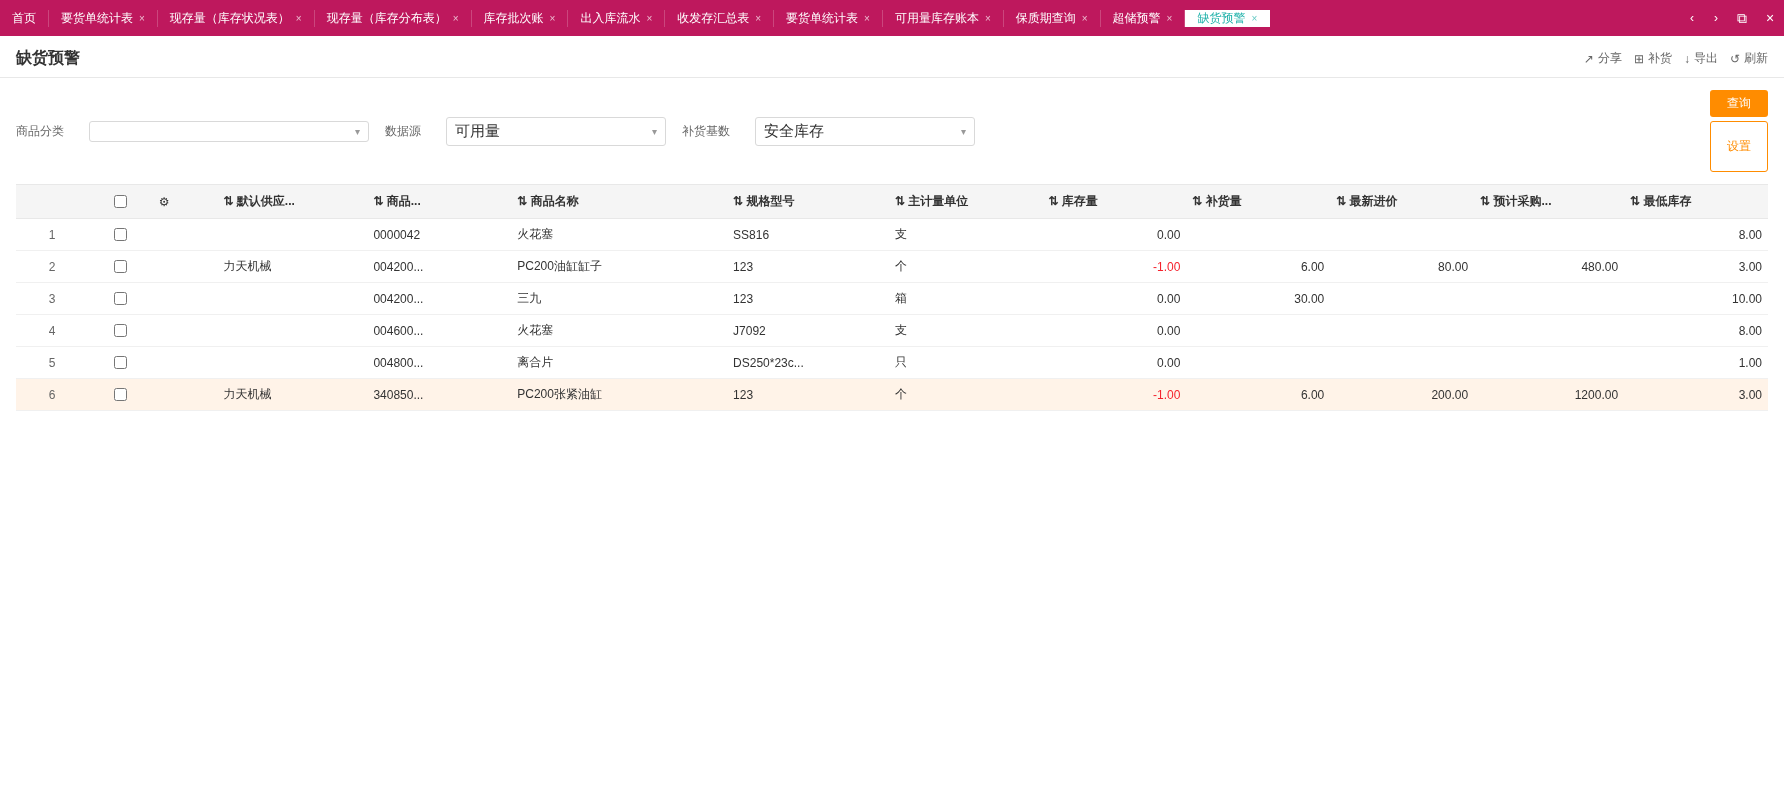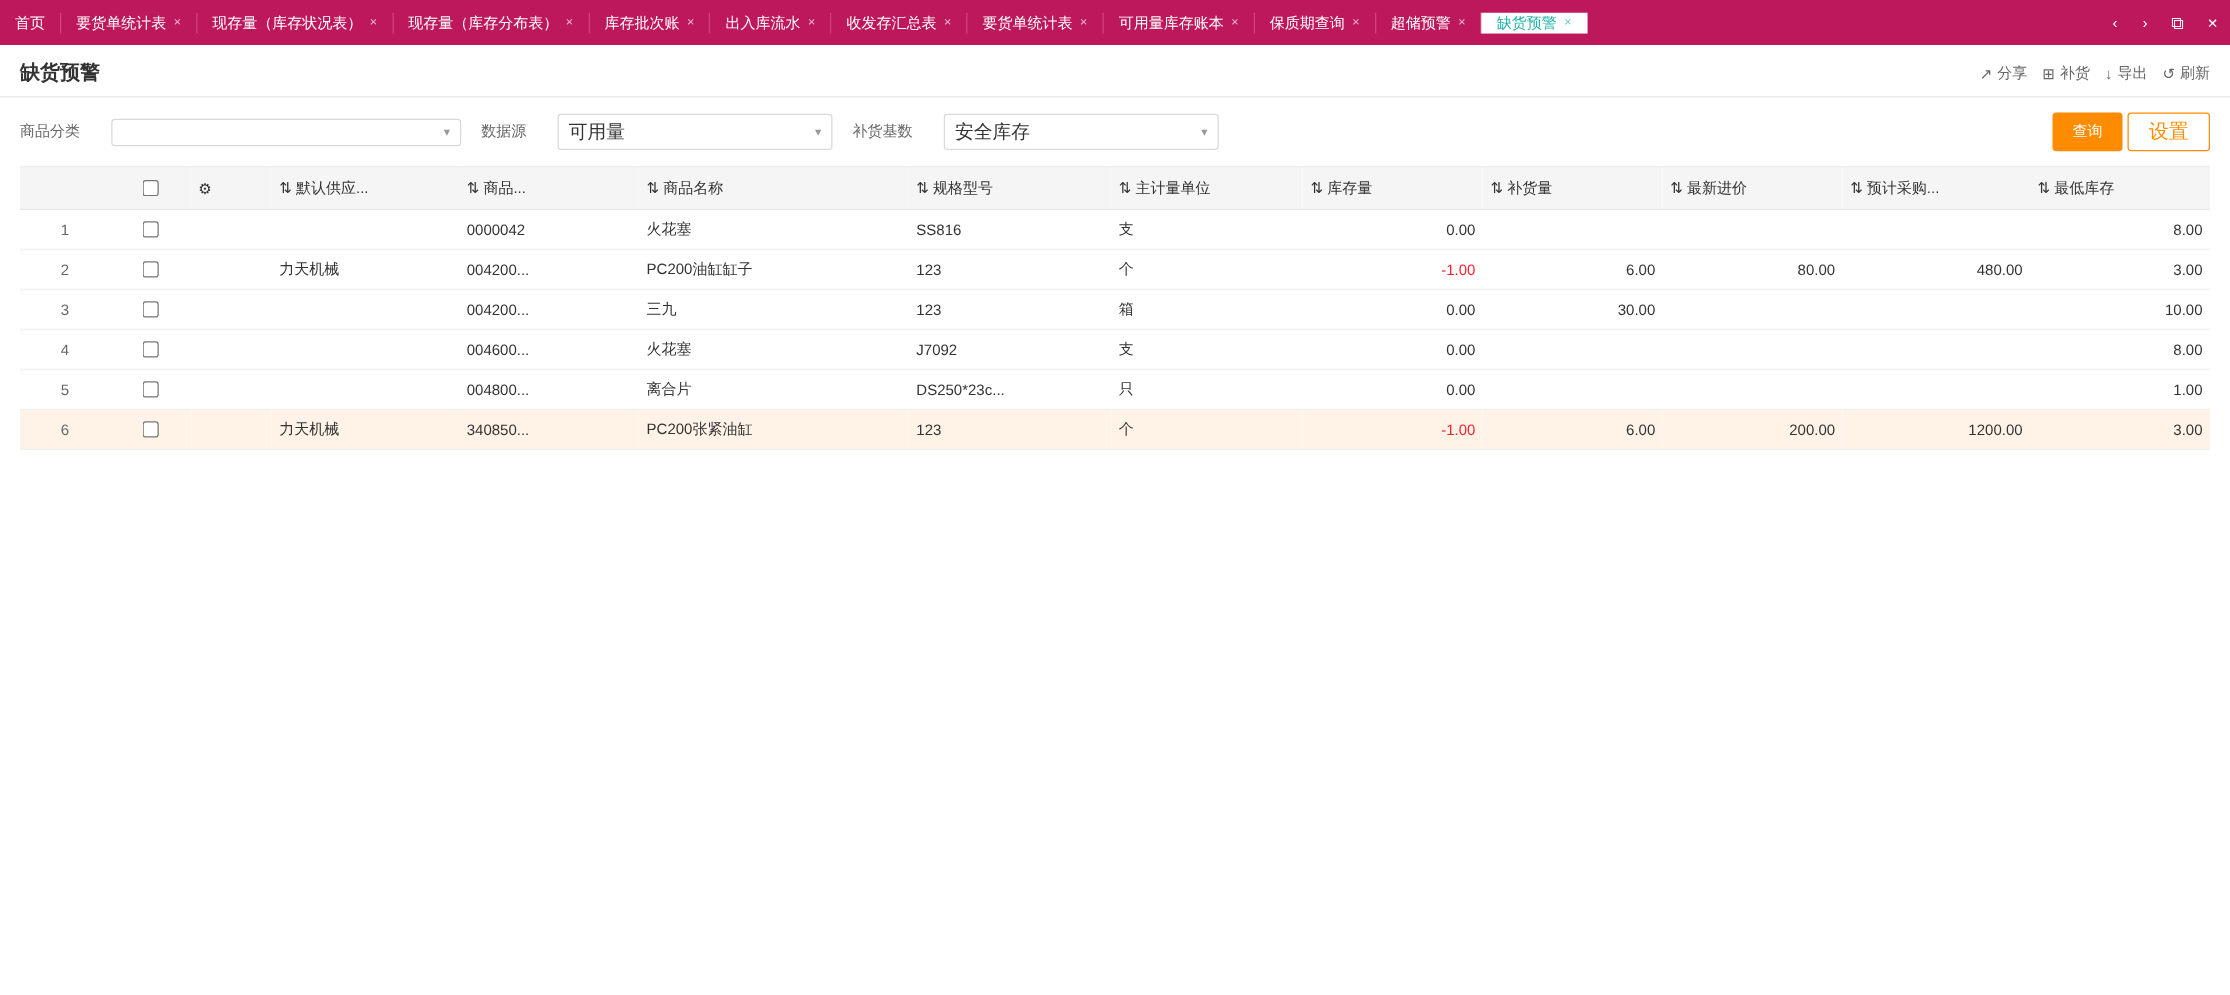--- a/index.html
+++ b/index.html
@@ -138,41 +138,41 @@
     }
     .filter-select-wide {
       min-width: 280px;
     }
     .filter-select-medium {
       min-width: 220px;
     }
     .filter-actions {
       margin-left: auto;
       display: flex;
-      flex-direction: row;
+      flex-direction: column;
       gap: 4px;
     }
     .btn-primary {
       background: #ff8c00;
       color: #fff;
       border: none;
       padding: 5px 16px;
       border-radius: 3px;
       cursor: pointer;
       font-size: 12px;
       white-space: nowrap;
     }
     .btn-default {
       background: #fff;
       color: #ff8c00;
       border: 1px solid #ff8c00;
-      padding: 4px 16px;
+      padding: 16px 16px;
       border-radius: 3px;
       cursor: pointer;
-      font-size: 16px;
+      font-size: 12px;
       white-space: nowrap;
     }
 
     
     .table-container {
       padding: 0 16px;
     }
     table {
       width: 100%;
       border-collapse: collapse;
@@ -188,20 +188,21 @@
       border-top: 1px solid #e8e8e8;
       color: #333;
       font-weight: normal;
       white-space: nowrap;
       position: relative;
     }
     thead th .th-inner {
       display: flex;
       align-items: flex-start;
       gap: 3px;
+      font-weight: bold;
     }
     tbody tr {
       border-bottom: 1px solid #f0f0f0;
     }
     tbody tr.highlighted { background: #fff3e8; }
     tbody td {
       padding: 7px 6px;
       color: #333;
       white-space: nowrap;
     }

